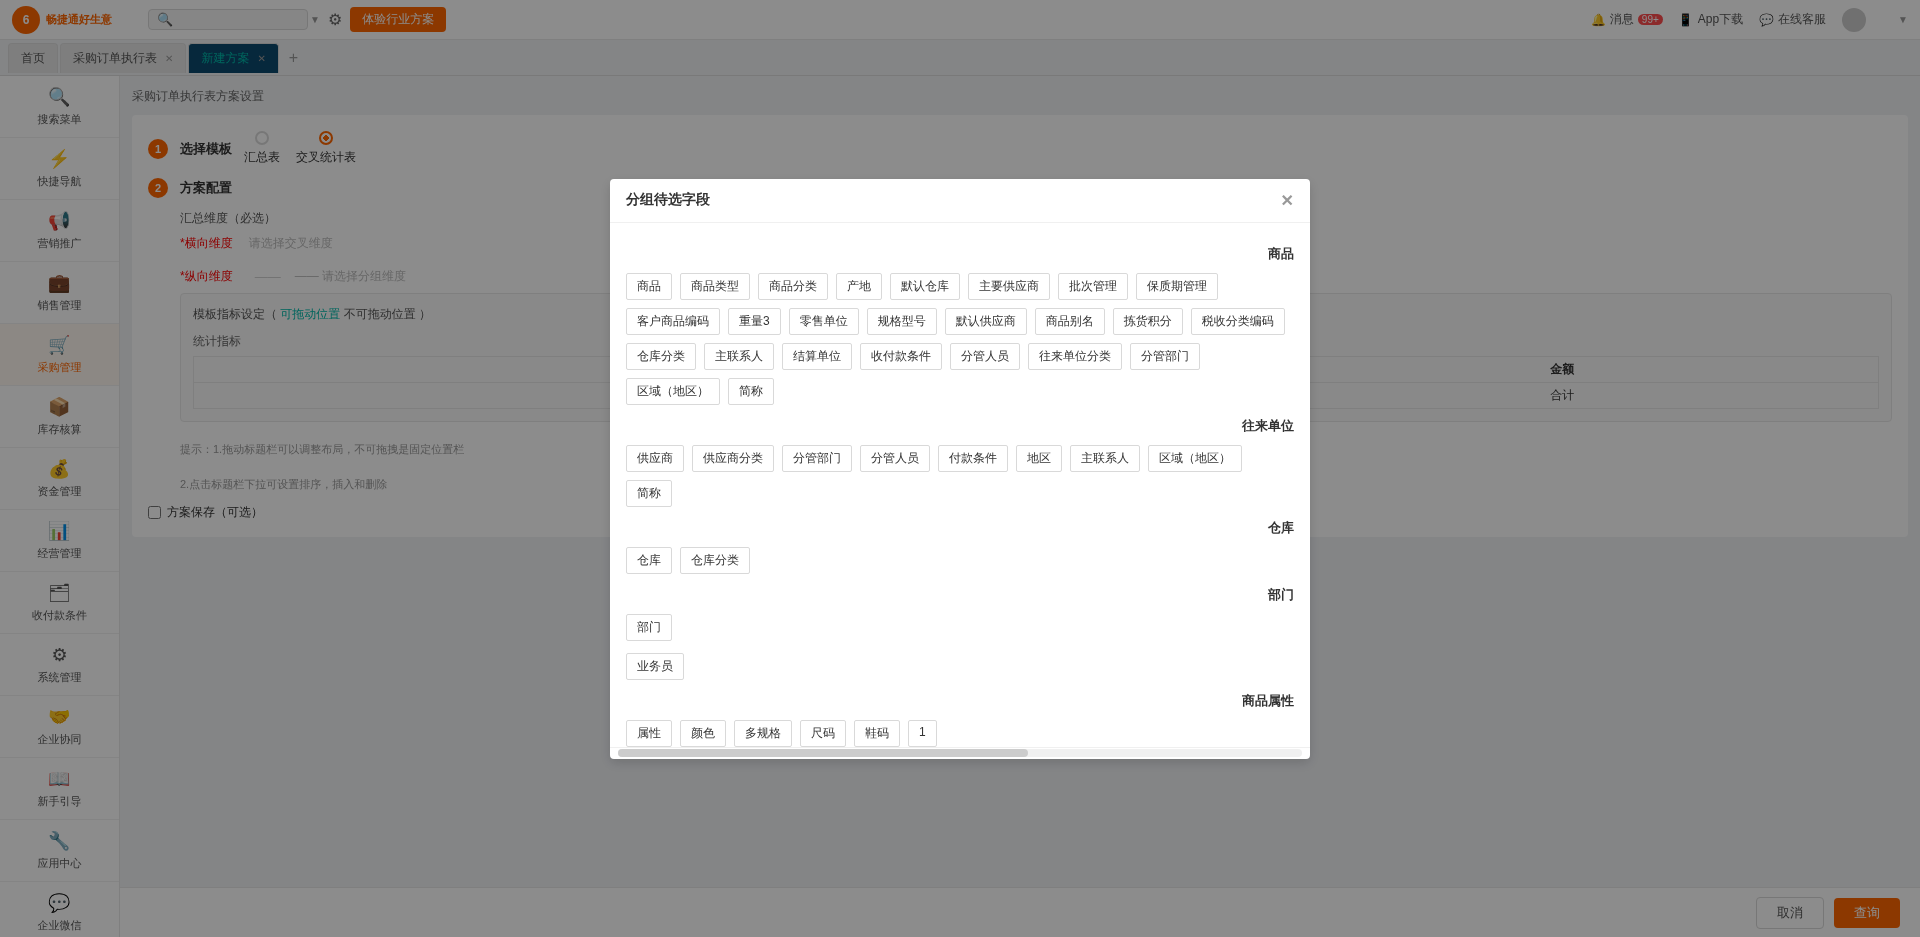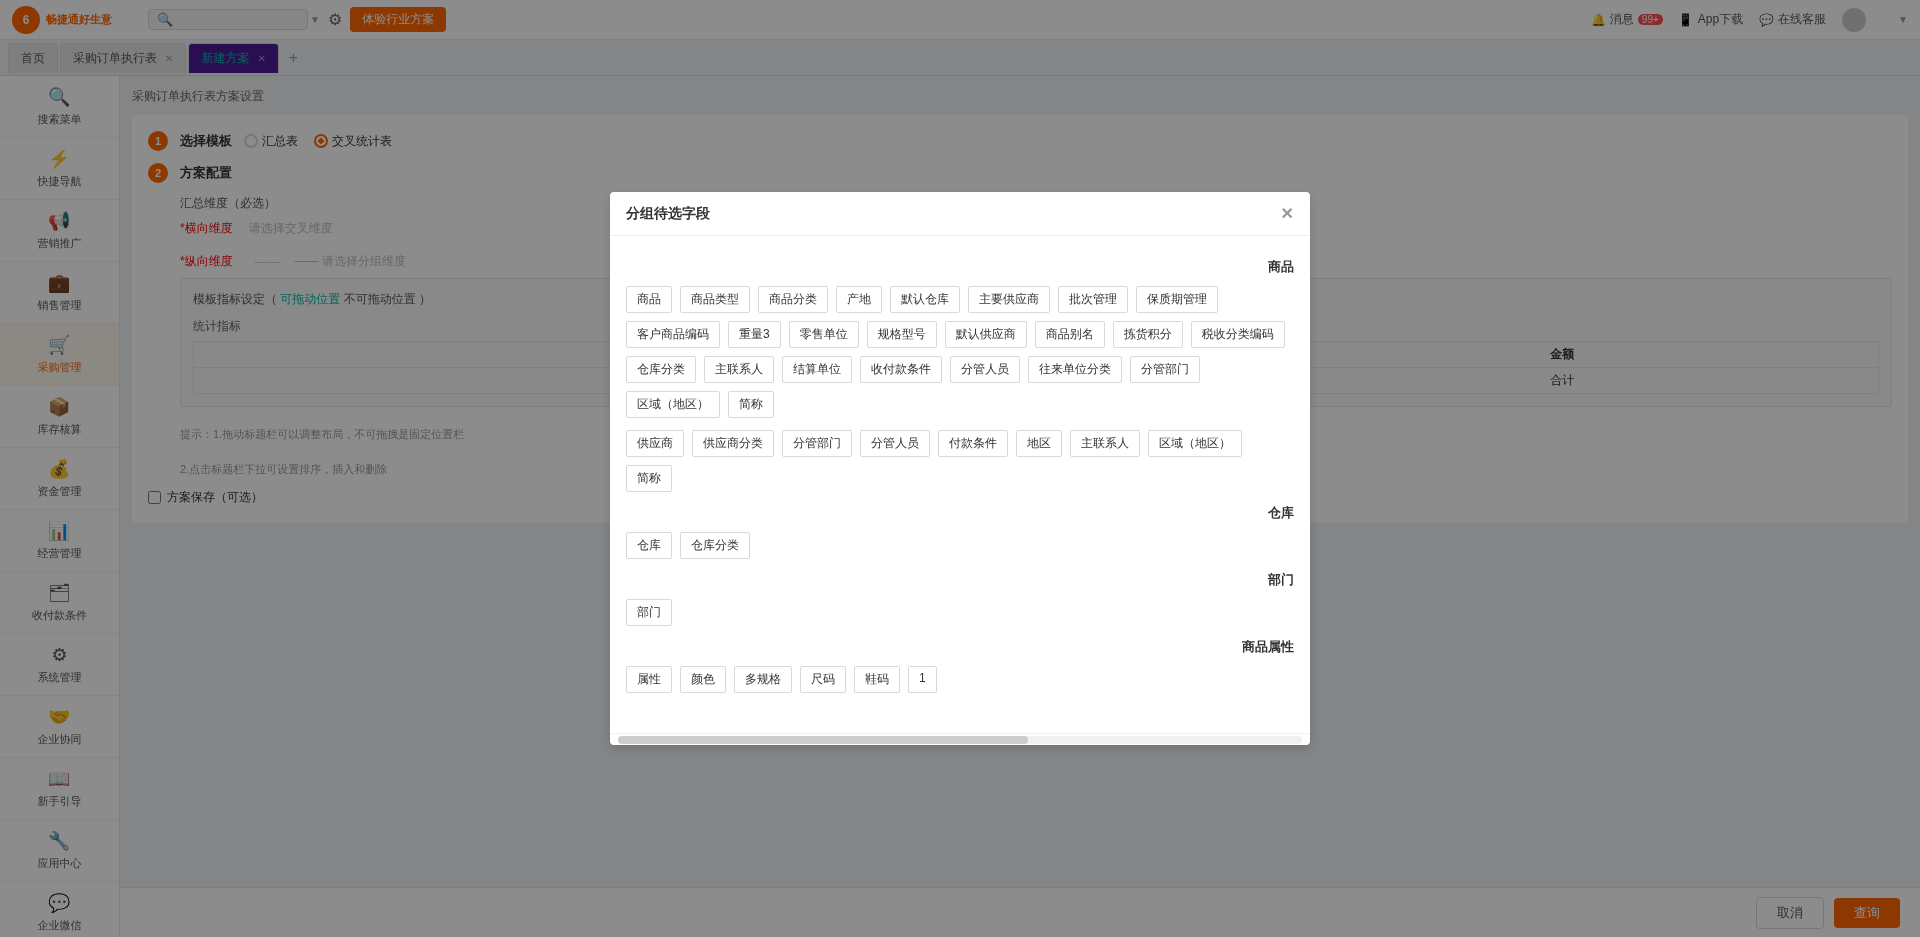--- a/index.html
+++ b/index.html
@@ -57,21 +57,21 @@
       gap: 2px;
     }
     .tab-item {
       height: 30px;
       padding: 0 12px;
       display: flex; align-items: center; gap: 6px;
       background: #e6e6e6; border-radius: 4px 4px 0 0;
       font-size: 12px; cursor: pointer; color: #555;
       border: 1px solid #ddd; border-bottom: none;
     }
-    .tab-item.active { background: #4c1d95; color: #00b8a9; border-color: #ddd; }
+    .tab-item.active { background: #0c4a6e; color: #00b8a9; border-color: #ddd; }
     .tab-close { font-size: 10px; color: #999; margin-left: 2px; }
 
     
     .main-layout { display: flex; height: calc(100vh - 76px); }
 
     
     .sidebar {
       width: 120px; background: #fff; border-right: 1px solid #e8e8e8;
       display: flex; flex-direction: column; overflow-y: auto;
     }
@@ -92,21 +92,21 @@
     
     .page-content { background: #fff; border-radius: 4px; padding: 16px; }
     .step-row { display: flex; align-items: center; gap: 12px; margin-bottom: 12px; }
     .step-num {
       width: 20px; height: 20px; background: #ff6600; border-radius: 50%;
       display: flex; align-items: center; justify-content: center;
       color: white; font-size: 11px; font-weight: bold; flex-shrink: 0;
     }
     .step-label { font-size: 13px; font-weight: bold; color: #333; }
     .radio-group { display: flex; align-items: center; gap: 16px; }
-    .radio-item { display: flex; align-items: center; gap: 4px; font-size: 12px; cursor: pointer; }
+    .radio-item { display: flex; align-items: center; gap: 4px; font-size: 12px; cursor: pointer; flex-direction: column; }
     .radio-circle { width: 14px; height: 14px; border: 2px solid #d9d9d9; border-radius: 50%; }
     .radio-circle.checked { border-color: #ff6600; background: radial-gradient(circle, #ff6600 40%, transparent 40%); }
     .config-row { display: flex; align-items: center; gap: 8px; margin-bottom: 8px; flex-wrap: wrap; }
     .section-label { font-size: 12px; color: #666; margin-right: 8px; }
     .required { color: #f00; }
     .placeholder-text { color: #bbb; font-size: 12px; }
 
     
     .stats-area { margin-top: 10px; }
     .stats-header { font-size: 12px; color: #666; margin-bottom: 6px; }
@@ -391,40 +391,44 @@
             <div class="modal-field-tag">仓库分类</div>
             <div class="modal-field-tag">主联系人</div>
             <div class="modal-field-tag">结算单位</div>
             <div class="modal-field-tag">收付款条件</div>
             <div class="modal-field-tag">分管人员</div>
             <div class="modal-field-tag">往来单位分类</div>
             <div class="modal-field-tag">分管部门</div>
             <div class="modal-field-tag">区域（地区）</div>
             <div class="modal-field-tag">简称</div>
           </div>
+          <div class="modal-section-title">往来单位</div>
           <div class="modal-fields">
             <div class="modal-field-tag">供应商</div>
             <div class="modal-field-tag">供应商分类</div>
             <div class="modal-field-tag">分管部门</div>
             <div class="modal-field-tag">分管人员</div>
             <div class="modal-field-tag">付款条件</div>
             <div class="modal-field-tag">地区</div>
             <div class="modal-field-tag">主联系人</div>
             <div class="modal-field-tag">区域（地区）</div>
             <div class="modal-field-tag">简称</div>
           </div>
           <div class="modal-section-title">仓库</div>
           <div class="modal-fields">
             <div class="modal-field-tag">仓库</div>
             <div class="modal-field-tag">仓库分类</div>
           </div>
           <div class="modal-section-title">部门</div>
           <div class="modal-fields">
             <div class="modal-field-tag">部门</div>
           </div>
+          <div class="modal-fields">
+            <div class="modal-field-tag">业务员</div>
+          </div>
           <div class="modal-section-title">商品属性</div>
           <div class="modal-fields">
             <div class="modal-field-tag">属性</div>
             <div class="modal-field-tag">颜色</div>
             <div class="modal-field-tag">多规格</div>
             <div class="modal-field-tag">尺码</div>
             <div class="modal-field-tag">鞋码</div>
             <div class="modal-field-tag">1</div>
           </div>
           <div class="modal-fields"></div>

